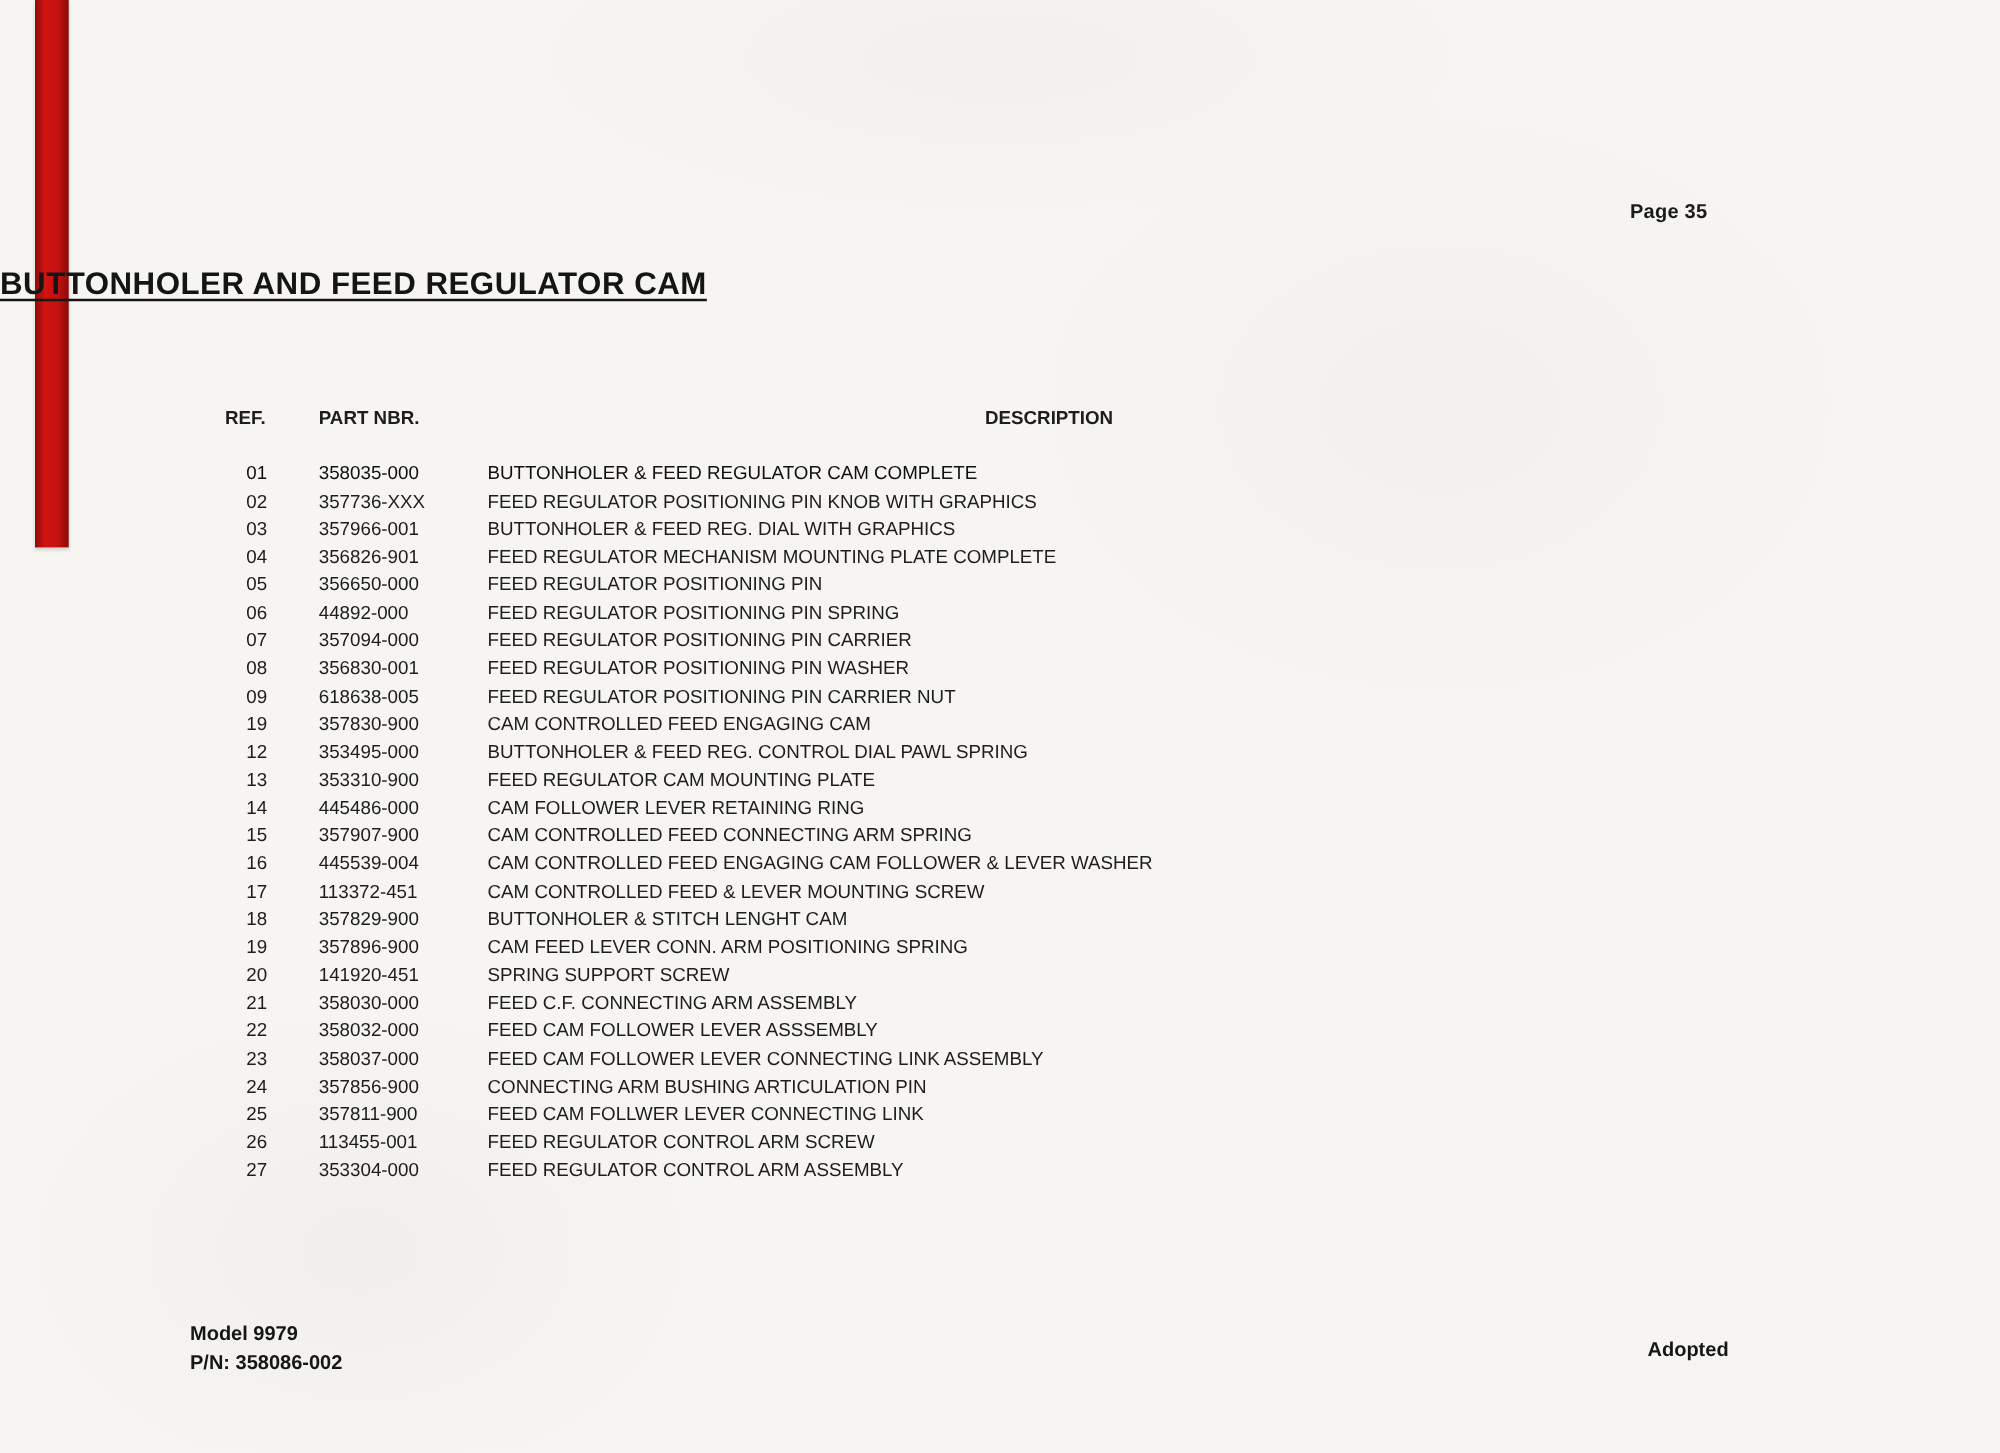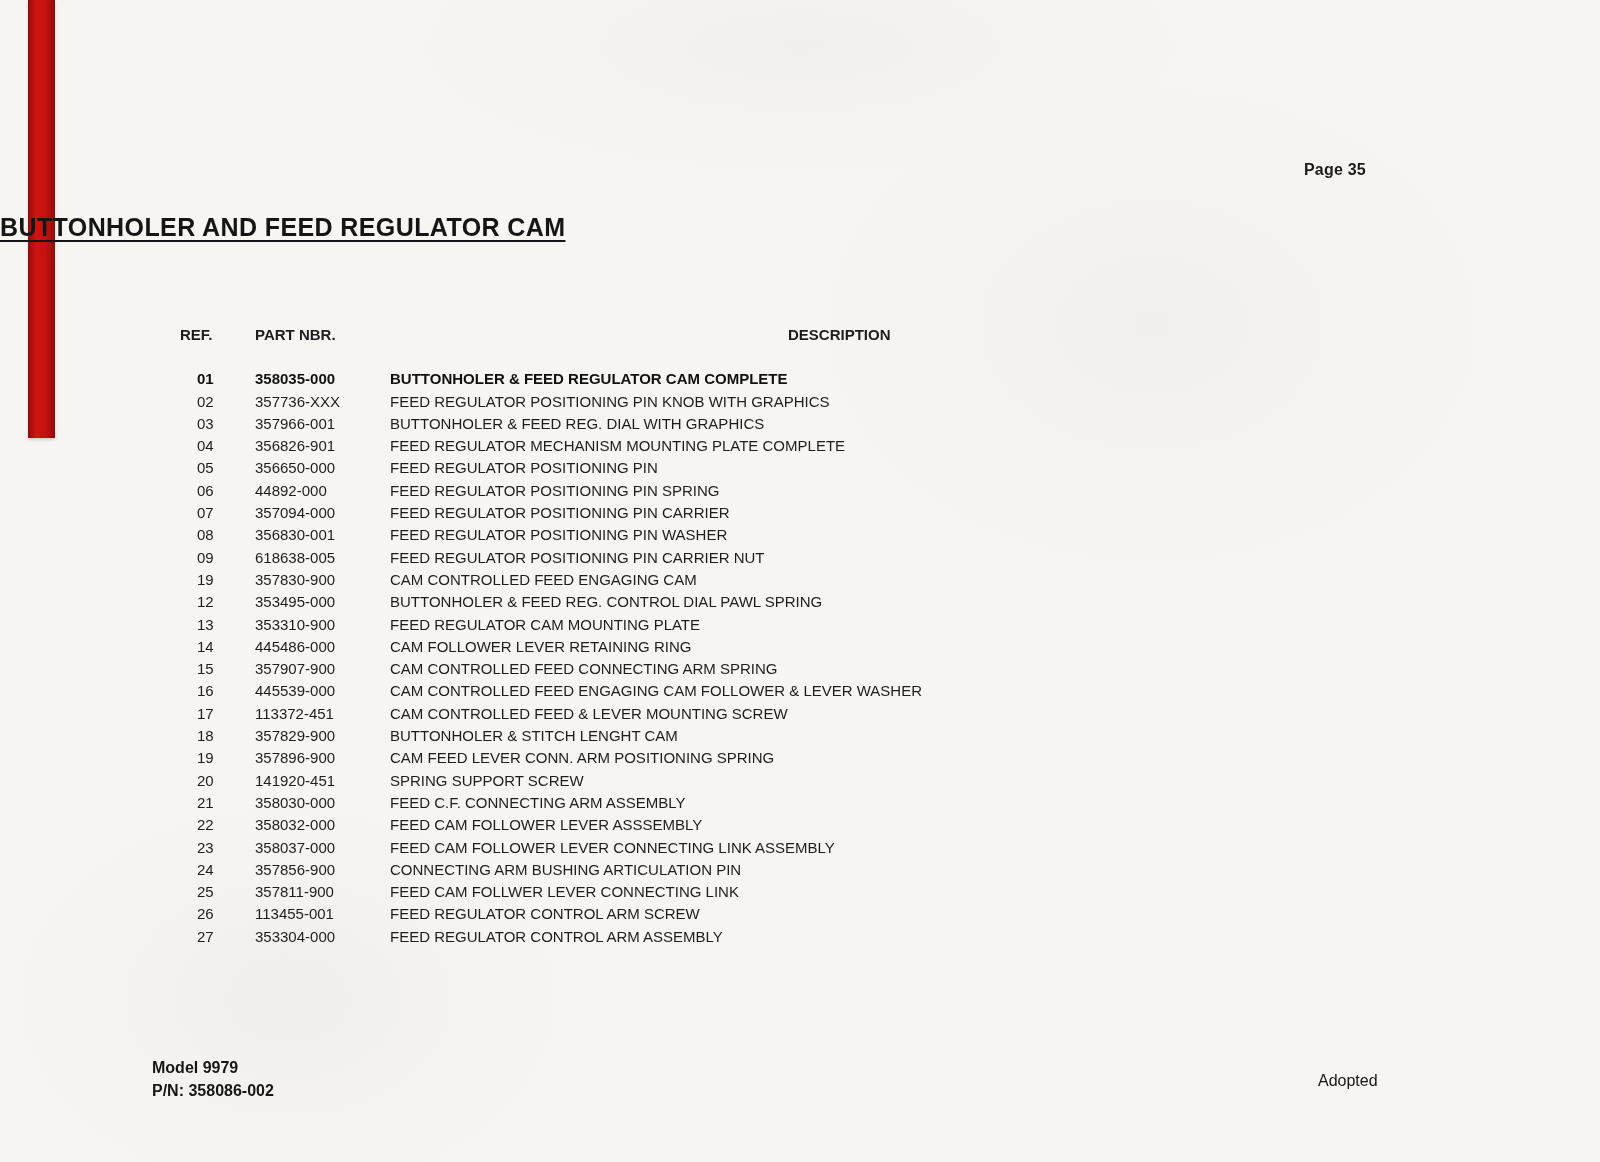--- a/index.html
+++ b/index.html
@@ -78,38 +78,38 @@
     font-weight: bold;
     padding-bottom: 22px;
   }
   .parts-table th.th-desc {
     padding-left: 398px;
   }
   .parts-table td.cell-ref {
     padding-left: 17px;
   }
   .parts-table tr.bold td {
-    font-weight: bold;
+    font-weight: normal;
     color: #101010;
   }
   .footer-left {
     position: absolute;
     left: 152px;
     top: 1056px;
     font-size: 16px;
     font-weight: bold;
     line-height: 23px;
     color: #161616;
   }
   .adopted {
     position: absolute;
     left: 1318px;
     top: 1072px;
     font-size: 16px;
-    font-weight: normal;
+    font-weight: bold;
     color: #161616;
   }
 </style>
 </head>
 <body>
 
 <div class="page">
 
   <div class="red-strip"></div>
 
@@ -196,21 +196,21 @@
           <td class="cell-part">445486-000</td>
           <td class="cell-description">CAM FOLLOWER LEVER RETAINING RING</td>
         </tr>
         <tr>
           <td class="cell-ref">15</td>
           <td class="cell-part">357907-900</td>
           <td class="cell-description">CAM CONTROLLED FEED CONNECTING ARM SPRING</td>
         </tr>
         <tr>
           <td class="cell-ref">16</td>
-          <td class="cell-part">445539-000</td>
+          <td class="cell-part">445539-004</td>
           <td class="cell-description">CAM CONTROLLED FEED ENGAGING CAM FOLLOWER &amp; LEVER WASHER</td>
         </tr>
         <tr>
           <td class="cell-ref">17</td>
           <td class="cell-part">113372-451</td>
           <td class="cell-description">CAM CONTROLLED FEED &amp; LEVER MOUNTING SCREW</td>
         </tr>
         <tr>
           <td class="cell-ref">18</td>
           <td class="cell-part">357829-900</td>

